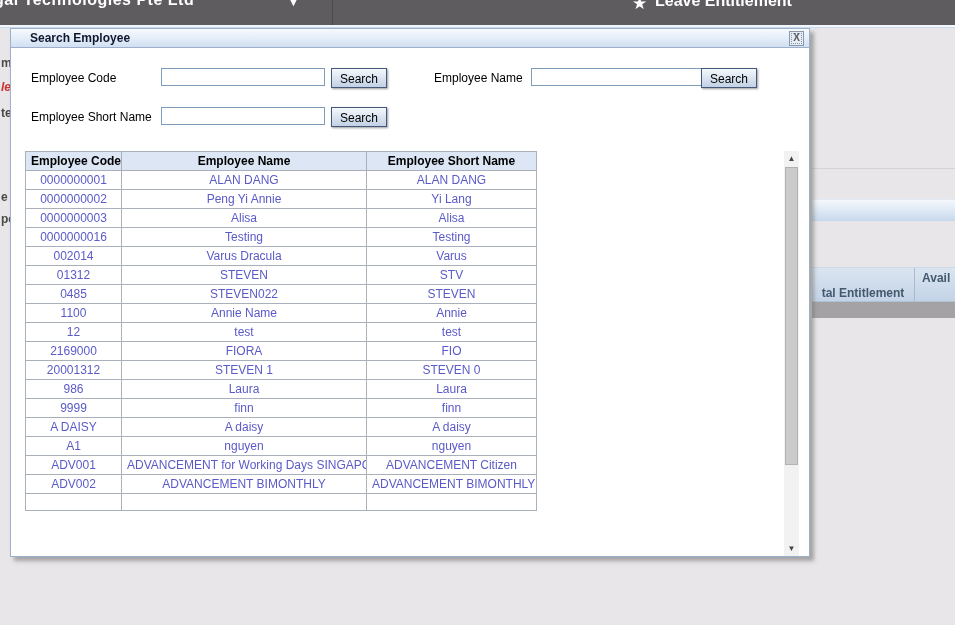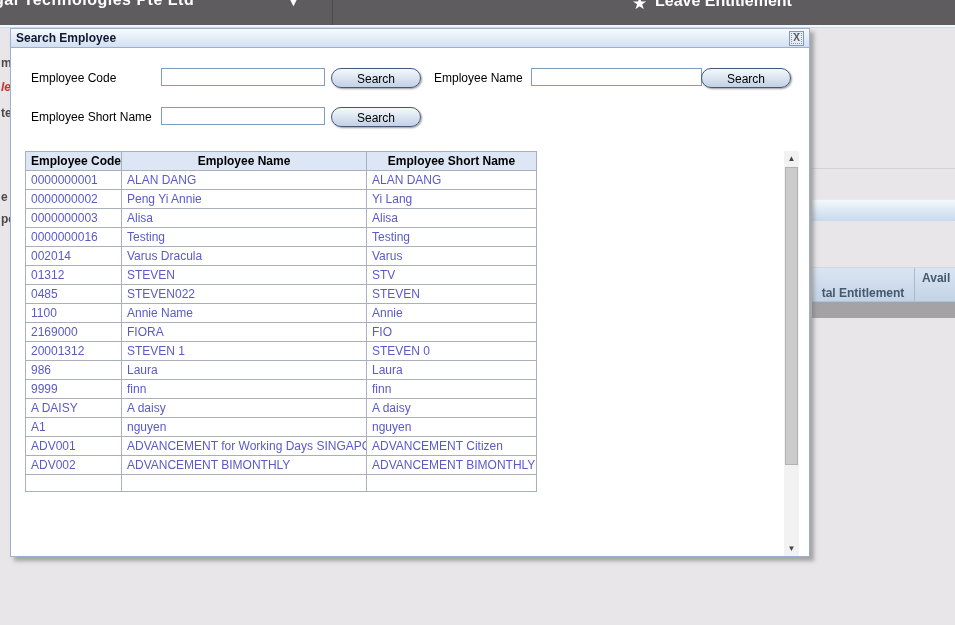--- a/index.html
+++ b/index.html
@@ -25,46 +25,46 @@
   .bg-table-header{position:absolute;left:812px;top:267px;width:143px;height:35px;display:flex;
     background:linear-gradient(#dae5f1,#c3d3e6);border-top:1px solid #cbd8e6;border-bottom:1px solid #b2c2d5;box-sizing:border-box;}
   .bg-th1{width:103px;border-right:1px solid #a9bacd;text-align:center;color:#44596d;font-weight:bold;font-size:12px;line-height:1.25;padding-top:18px;box-sizing:border-box;}
   .bg-th2{flex:1;color:#44596d;font-weight:bold;font-size:12px;padding:3px 12px 0 7px;overflow:hidden;white-space:nowrap;}
   .bg-dark-row{position:absolute;left:812px;top:302px;width:143px;height:16px;background:#a5a2a5;}
 
   
   .modal{position:absolute;left:10px;top:28px;width:798px;height:527px;background:#fff;
     border:1px solid #9db1cd;box-shadow:4px 4px 4px rgba(110,110,110,.55);overflow:hidden;}
   .modal-titlebar{height:18px;background:linear-gradient(#f7fafd,#d2e0f3);border-bottom:1px solid #9cb0cc;
-    font-size:12px;font-weight:bold;color:#101830;line-height:18px;padding-left:5px;}
+    font-size:12px;font-weight:bold;color:#101830;line-height:18px;padding-left:19px;}
   .modal-close{position:absolute;top:2px;right:5px;width:15px;height:15px;box-sizing:border-box;
     background:#e4ecf6;border:1px solid #8a97a8;color:#5a5a5a;font-size:10px;font-weight:bold;
     text-align:center;line-height:12px;cursor:pointer;outline:1px dotted #8a97a8;outline-offset:-3px;}
 
   .lbl{position:absolute;font-size:12px;color:#000;white-space:nowrap;}
   .txt{position:absolute;width:158px;height:16px;border:1px solid #7f9db9;font-size:12px;padding:0 2px;box-sizing:content-box;background:#fff;}
-  .btn{position:absolute;width:90px;height:20px;background:linear-gradient(#f4f8fc,#c2d1e5);
-    border:1px solid #44597a;border-radius:10px;box-shadow:1px 1px 2px #9a9a9a;
+  .btn{position:absolute;width:56px;height:20px;background:linear-gradient(#f4f8fc,#c2d1e5);
+    border:1px solid #44597a;border-radius:0;box-shadow:1px 1px 2px #9a9a9a;
     font-size:12px;color:#000;text-align:center;line-height:18px;cursor:pointer;font-family:"Liberation Sans",sans-serif;}
 
   .lbl-code{left:20px;top:42px;}
   .in-code{left:150px;top:39px;}
   .btn-code{left:320px;top:39px;}
   .lbl-name{left:423px;top:42px;}
   .in-name{left:520px;top:39px;width:165px;}
   .btn-name{left:690px;top:39px;}
   .lbl-short{left:20px;top:81px;}
   .in-short{left:150px;top:78px;}
   .btn-short{left:320px;top:78px;}
 
   
   .emp-table{position:absolute;left:14px;top:122px;border-collapse:collapse;table-layout:fixed;width:511px;}
   .emp-table th,.emp-table td{border:1px solid #a9b0ba;font-size:12px;padding:2px 5px;height:17px;box-sizing:border-box;overflow:hidden;white-space:nowrap;}
   .emp-table th{background:#dce6f4;color:#000;font-weight:bold;text-align:center;}
-  .emp-table td{color:#5a5ac8;text-align:left;cursor:pointer;}
+  .emp-table td{color:#5a5ac8;text-align:center;cursor:pointer;}
   .col-code{width:96px;}.col-name{width:245px;}.col-short{width:170px;}
 
   
   .sbar{position:absolute;left:773px;top:122px;width:15px;height:405px;background:#f2f2f2;}
   .sb-up,.sb-down{position:absolute;left:0;width:15px;height:15px;text-align:center;color:#444;font-size:8px;line-height:15px;cursor:pointer;}
   .sb-up{top:0;}
   .sb-down{bottom:0;}
   .sb-thumb{position:absolute;left:1px;top:16px;width:13px;height:298px;background:#cbcbcb;border:1px solid #b2b2b2;box-sizing:border-box;cursor:pointer;}
 </style>
 </head>
@@ -159,20 +159,25 @@
           <td>0485</td>
           <td>STEVEN022</td>
           <td>STEVEN</td>
         </tr>
         <tr>
           <td>1100</td>
           <td>Annie Name</td>
           <td>Annie</td>
         </tr>
         <tr>
+          <td>12</td>
+          <td>test</td>
+          <td>test</td>
+        </tr>
+        <tr>
           <td>2169000</td>
           <td>FIORA</td>
           <td>FIO</td>
         </tr>
         <tr>
           <td>20001312</td>
           <td>STEVEN 1</td>
           <td>STEVEN 0</td>
         </tr>
         <tr>

